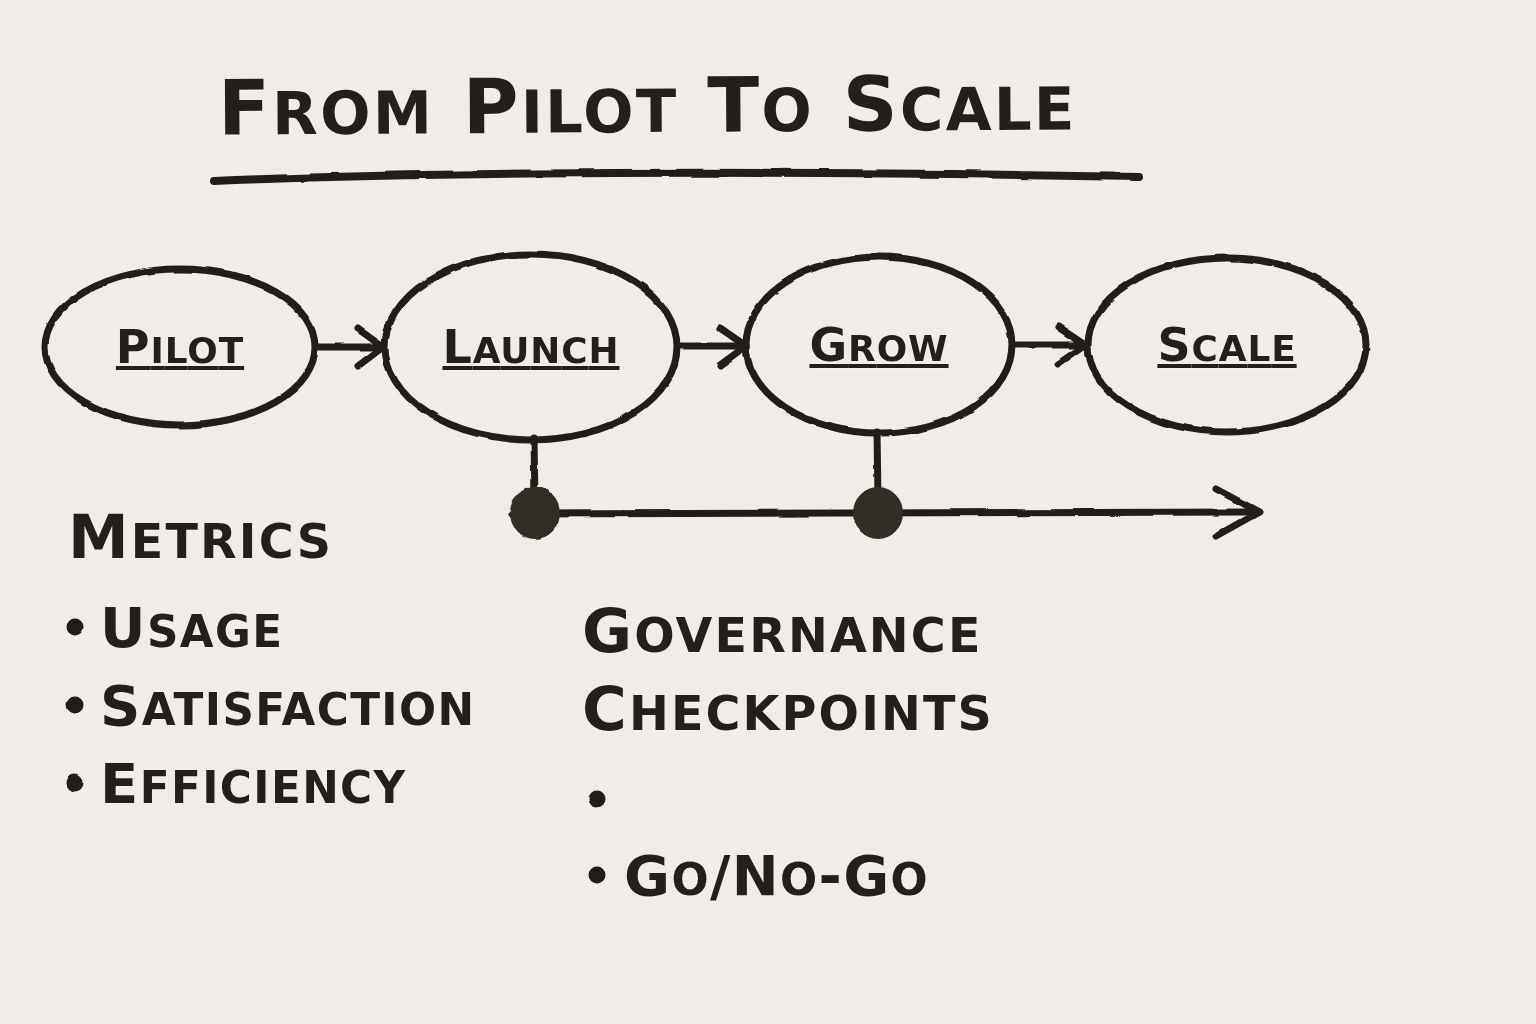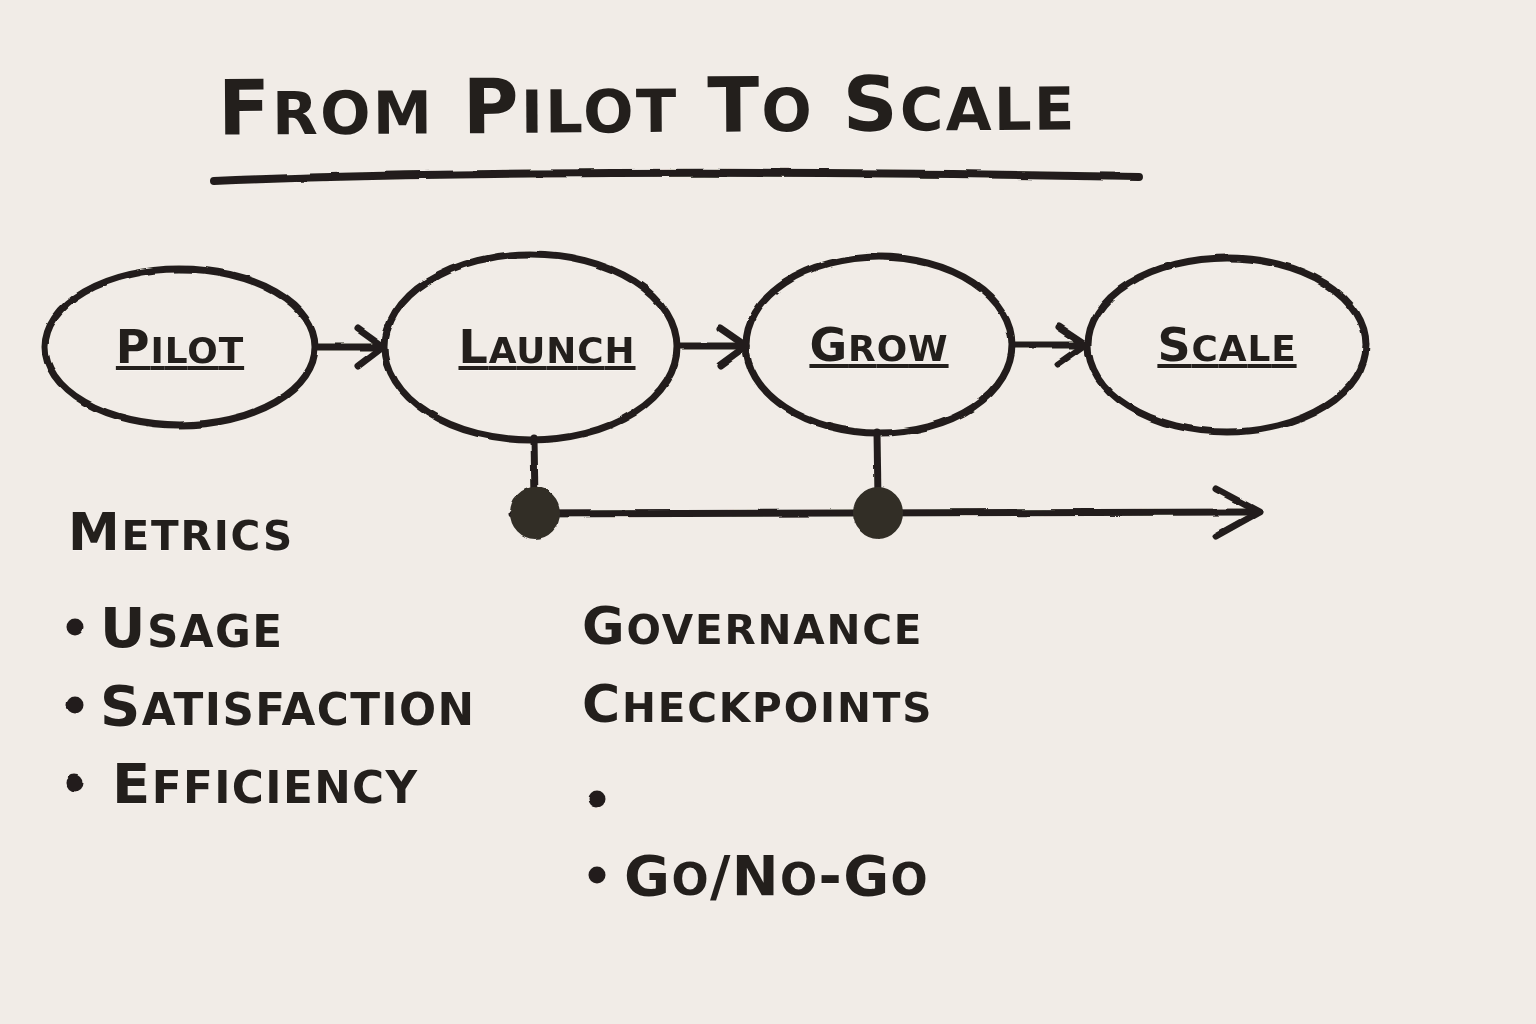--- a/index.html
+++ b/index.html
@@ -48,32 +48,32 @@
 
   .node-label {
     font-size: 46px;
     letter-spacing: 0.02em;
     transform: translate(-50%, -50%);
     text-align: center;
     text-decoration: underline;
   }
 
   .sec-head {
-    font-size: 52px;
+    font-size: 61px;
     letter-spacing: 0.035em;
     text-align: center;
   }
   .bullet-txt {
     font-size: 56px;
     letter-spacing: 0.025em;
   }
   #metrics-head { left: 68px; top: 506px; }
   #metric-0 { left: 100px; top: 600px; }
   #metric-1 { left: 100px; top: 678px; }
-  #metric-2 { left: 100px; top: 756px; margin-left: 12px; }
+  #metric-2 { left: 100px; top: 756px; }
 
   #gov-head-0 { left: 582px; top: 600px; }
   #gov-head-1 { left: 582px; top: 678px; }
   #gov-0 { left: 624px; top: 772px; }
   #gov-1 { left: 624px; top: 848px; }
 </style>
 </head>
 <body>
 
 <div id="board">
@@ -131,21 +131,21 @@
       <circle cx="75" cy="705" r="8.5"></circle>
       <circle cx="75" cy="783" r="8.5"></circle>
       <circle cx="597" cy="799" r="8.5"></circle>
       <circle cx="597" cy="875" r="8.5"></circle>
     </g>
   </svg>
 
   <div class="txt sc" id="title"><span class="c1">F</span><span class="cr">R</span><span class="cr">O</span><span class="cr">M</span><span class="c1"> </span><span class="c1">P</span><span class="cr">I</span><span class="cr">L</span><span class="cr">O</span><span class="cr">T</span><span class="c1"> </span><span class="c1">T</span><span class="cr">O</span><span class="c1"> </span><span class="c1">S</span><span class="cr">C</span><span class="cr">A</span><span class="cr">L</span><span class="cr">E</span></div>
 
   <div class="txt node-label sc" style="left:180px; top:347px;"><span class="c1">P</span><span class="cr">I</span><span class="cr">L</span><span class="cr">O</span><span class="cr">T</span></div>
-  <div class="txt node-label sc" style="left:531px; top:347px;margin-left:16px;"><span class="c1">L</span><span class="cr">A</span><span class="cr">U</span><span class="cr">N</span><span class="cr">C</span><span class="cr">H</span></div>
+  <div class="txt node-label sc" style="left:531px; top:347px;"><span class="c1">L</span><span class="cr">A</span><span class="cr">U</span><span class="cr">N</span><span class="cr">C</span><span class="cr">H</span></div>
   <div class="txt node-label sc" style="left:879px; top:345px;"><span class="c1">G</span><span class="cr">R</span><span class="cr">O</span><span class="cr">W</span></div>
   <div class="txt node-label sc" style="left:1227px; top:345px;text-align:right;"><span class="c1">S</span><span class="cr">C</span><span class="cr">A</span><span class="cr">L</span><span class="cr">E</span></div>
 
   <div class="txt sec-head sc" id="metrics-head"><span class="c1">M</span><span class="cr">E</span><span class="cr">T</span><span class="cr">R</span><span class="cr">I</span><span class="cr">C</span><span class="cr">S</span></div>
   <div class="txt bullet-txt sc" id="metric-0"><span class="c1">U</span><span class="cr">S</span><span class="cr">A</span><span class="cr">G</span><span class="cr">E</span></div>
   <div class="txt bullet-txt sc" id="metric-1"><span class="c1">S</span><span class="cr">A</span><span class="cr">T</span><span class="cr">I</span><span class="cr">S</span><span class="cr">F</span><span class="cr">A</span><span class="cr">C</span><span class="cr">T</span><span class="cr">I</span><span class="cr">O</span><span class="cr">N</span></div>
   <div class="txt bullet-txt sc" id="metric-2"><span class="c1">E</span><span class="cr">F</span><span class="cr">F</span><span class="cr">I</span><span class="cr">C</span><span class="cr">I</span><span class="cr">E</span><span class="cr">N</span><span class="cr">C</span><span class="cr">Y</span></div>
 
   <div class="txt sec-head sc" id="gov-head-0"><span class="c1">G</span><span class="cr">O</span><span class="cr">V</span><span class="cr">E</span><span class="cr">R</span><span class="cr">N</span><span class="cr">A</span><span class="cr">N</span><span class="cr">C</span><span class="cr">E</span></div>
   <div class="txt sec-head sc" id="gov-head-1"><span class="c1">C</span><span class="cr">H</span><span class="cr">E</span><span class="cr">C</span><span class="cr">K</span><span class="cr">P</span><span class="cr">O</span><span class="cr">I</span><span class="cr">N</span><span class="cr">T</span><span class="cr">S</span></div>

